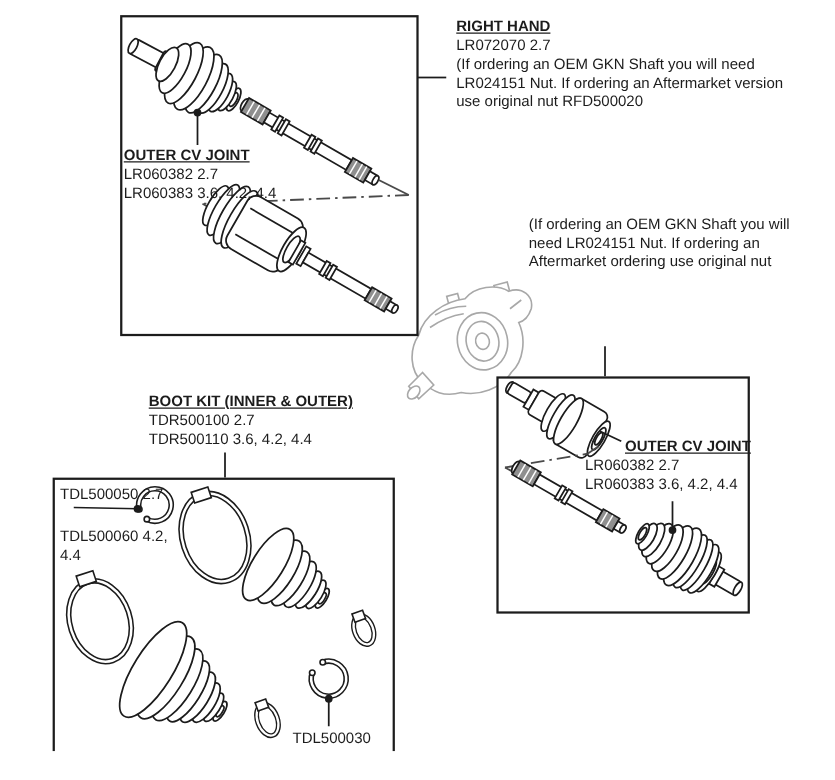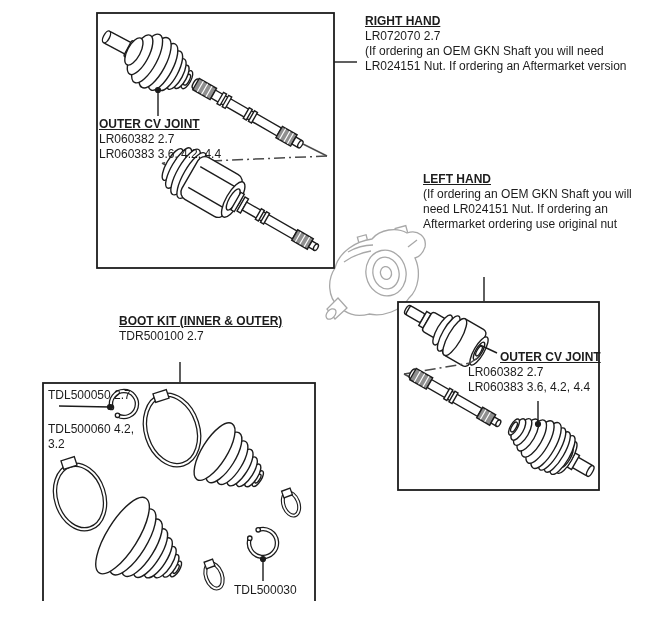--- a/index.html
+++ b/index.html
@@ -255,52 +255,53 @@
     <circle cx="263" cy="559" r="2.4" fill="#1c1c1c"></circle>
     <line x1="263" y1="559" x2="263" y2="581"></line>
   </g>
 </svg>
 
 <div class="label" style="left:365px;top:14px">
   <div class="t">RIGHT HAND</div>
   <div>LR072070 2.7</div>
   <div>(If ordering an OEM GKN Shaft you will need</div>
   <div>LR024151 Nut. If ordering an Aftermarket version</div>
+  <div>use original nut RFD500020</div>
 </div>
 
 <div class="label" style="left:99px;top:117px">
   <div class="t">OUTER CV JOINT</div>
   <div>LR060382 2.7</div>
   <div>LR060383 3.6, 4.2, 4.4</div>
 </div>
 
 <div class="label" style="left:423px;top:172px">
-  <div class="t">LEFT HAND</div>
   <div>(If ordering an OEM GKN Shaft you will</div>
   <div>need LR024151 Nut. If ordering an</div>
   <div>Aftermarket ordering use original nut</div>
 </div>
 
 <div class="label" style="left:468px;top:350px">
   <div class="t indent">OUTER CV JOINT</div>
   <div>LR060382 2.7</div>
   <div>LR060383 3.6, 4.2, 4.4</div>
 </div>
 
 <div class="label" style="left:119px;top:314px">
   <div class="t">BOOT KIT (INNER &amp; OUTER)</div>
   <div>TDR500100 2.7</div>
+  <div>TDR500110 3.6, 4.2, 4.4</div>
 </div>
 
 <div class="label" style="left:48px;top:388px">
   <div>TDL500050 2.7</div>
 </div>
 
 <div class="label" style="left:48px;top:422px">
   <div>TDL500060 4.2,</div>
-  <div>3.2</div>
+  <div>4.4</div>
 </div>
 
 <div class="label" style="left:234px;top:583px">
   <div>TDL500030</div>
 </div>
 
 </div>
 
 </body></html>

